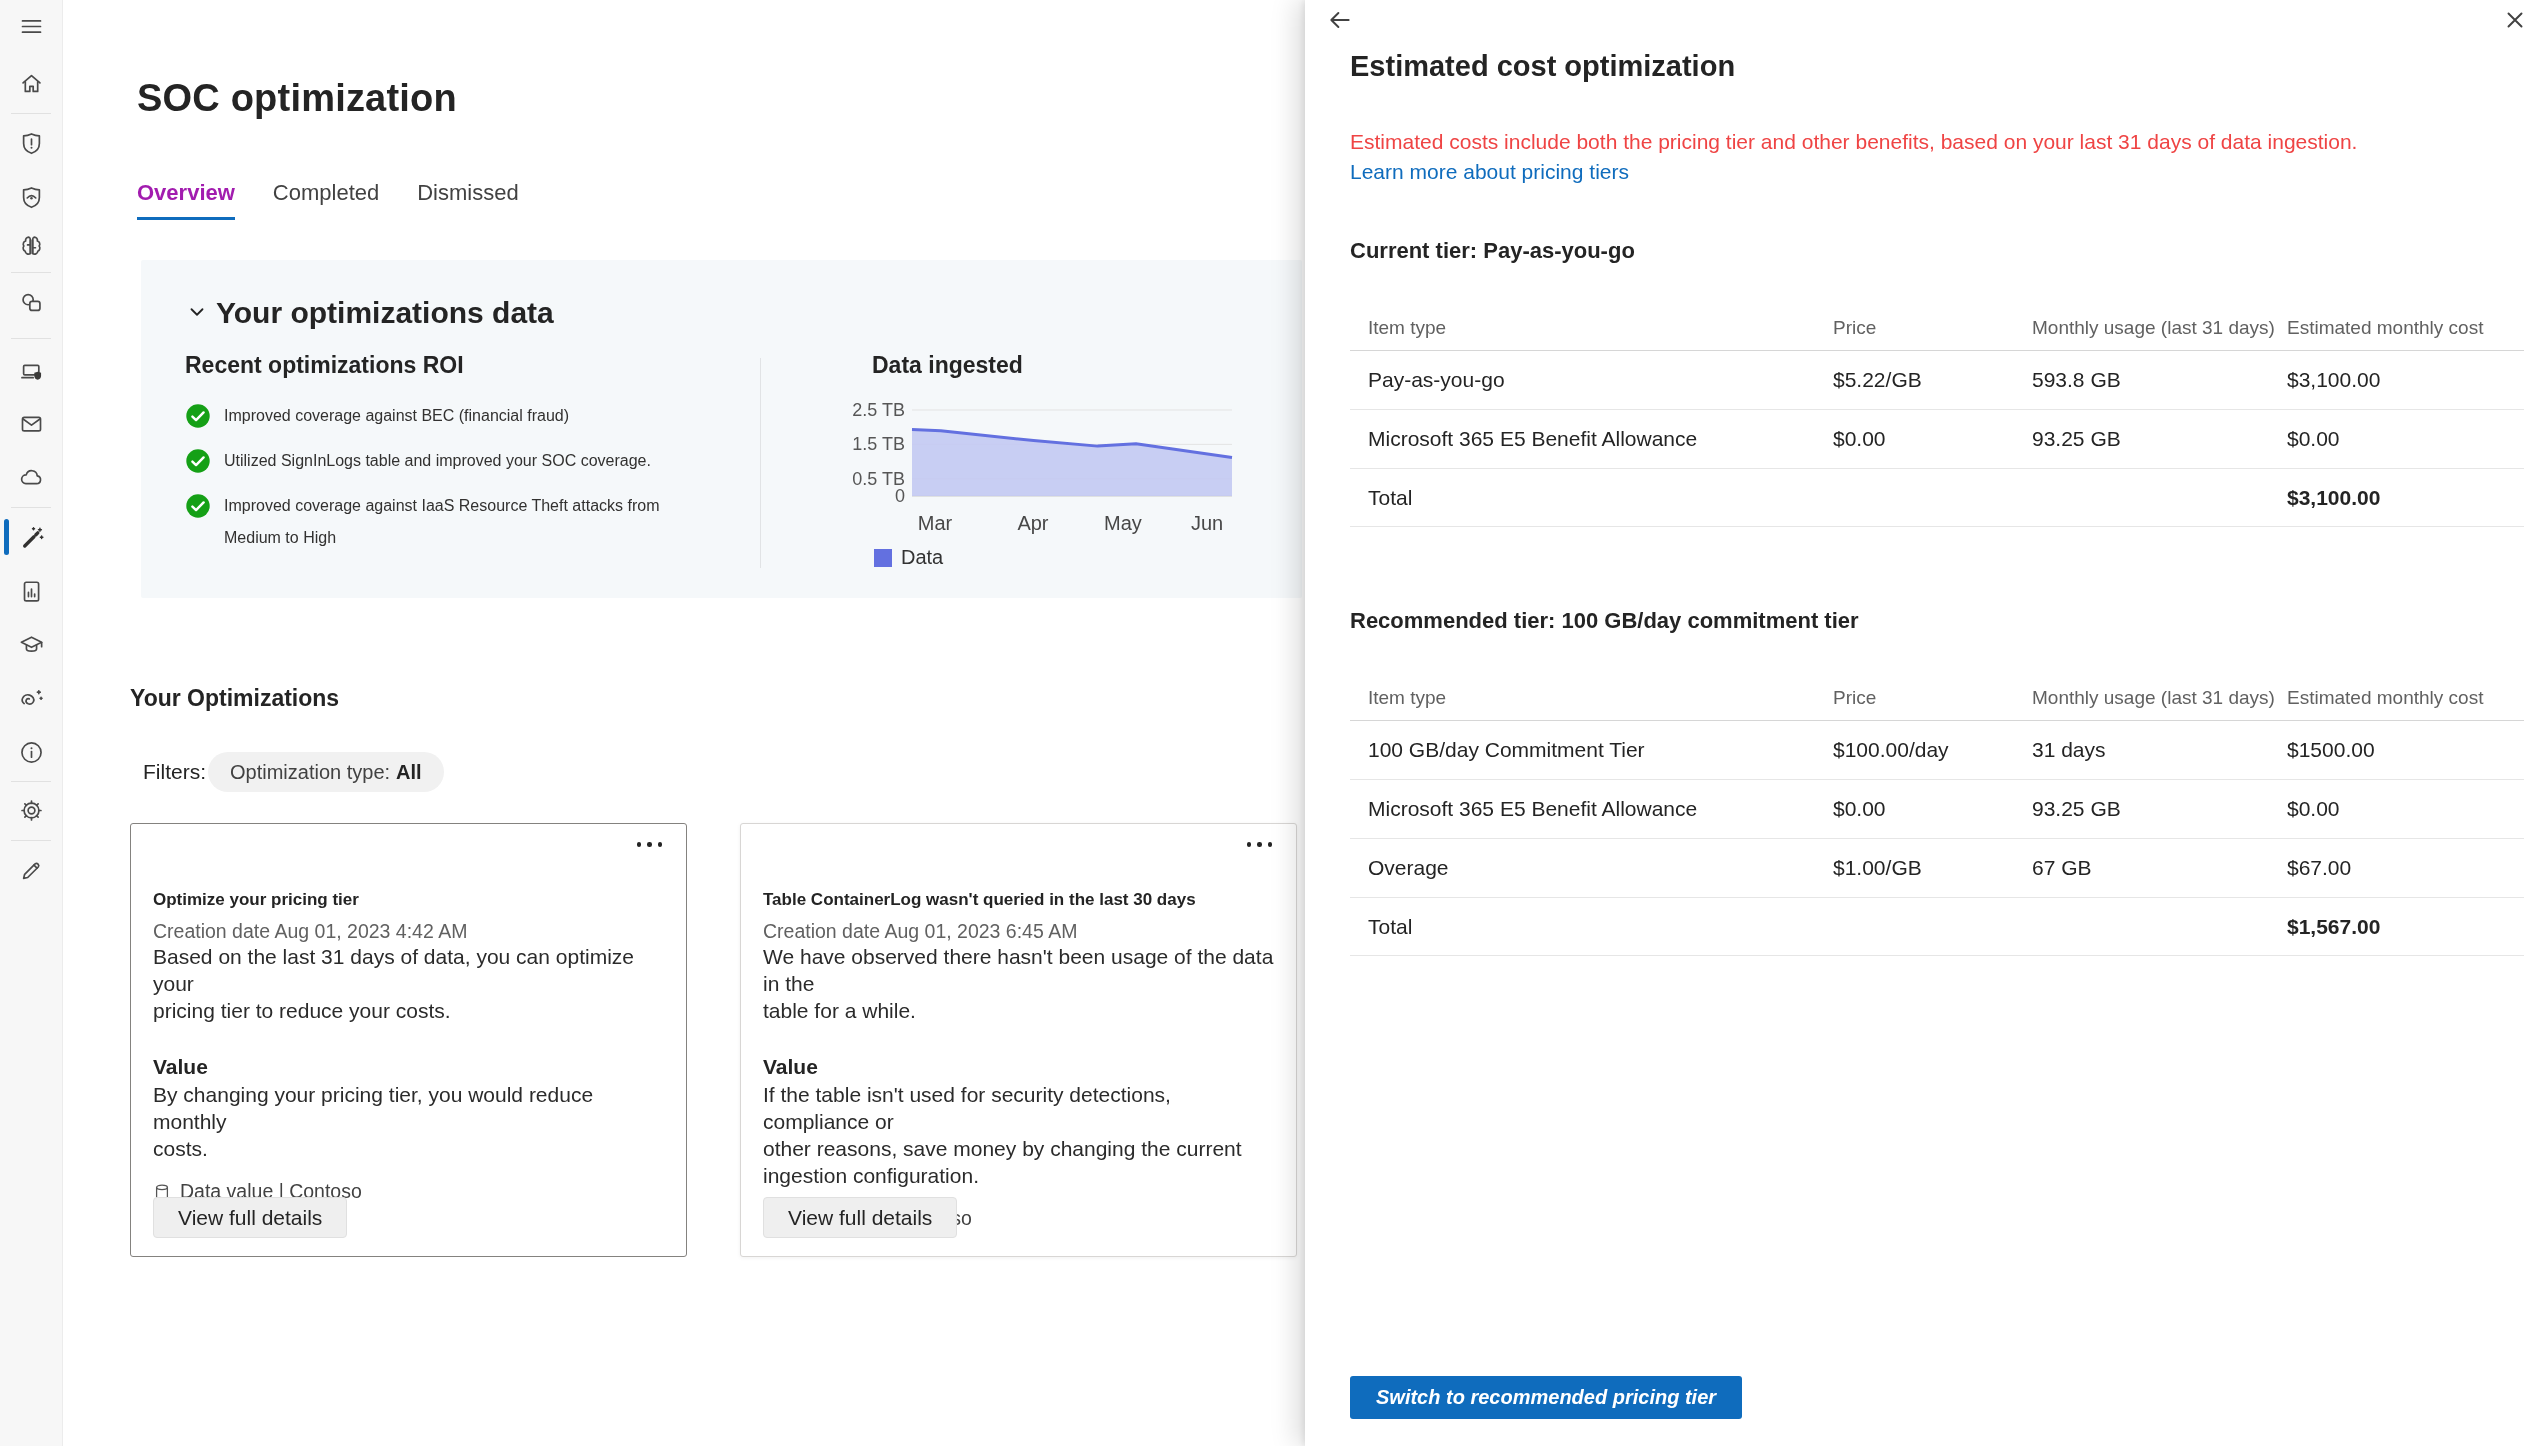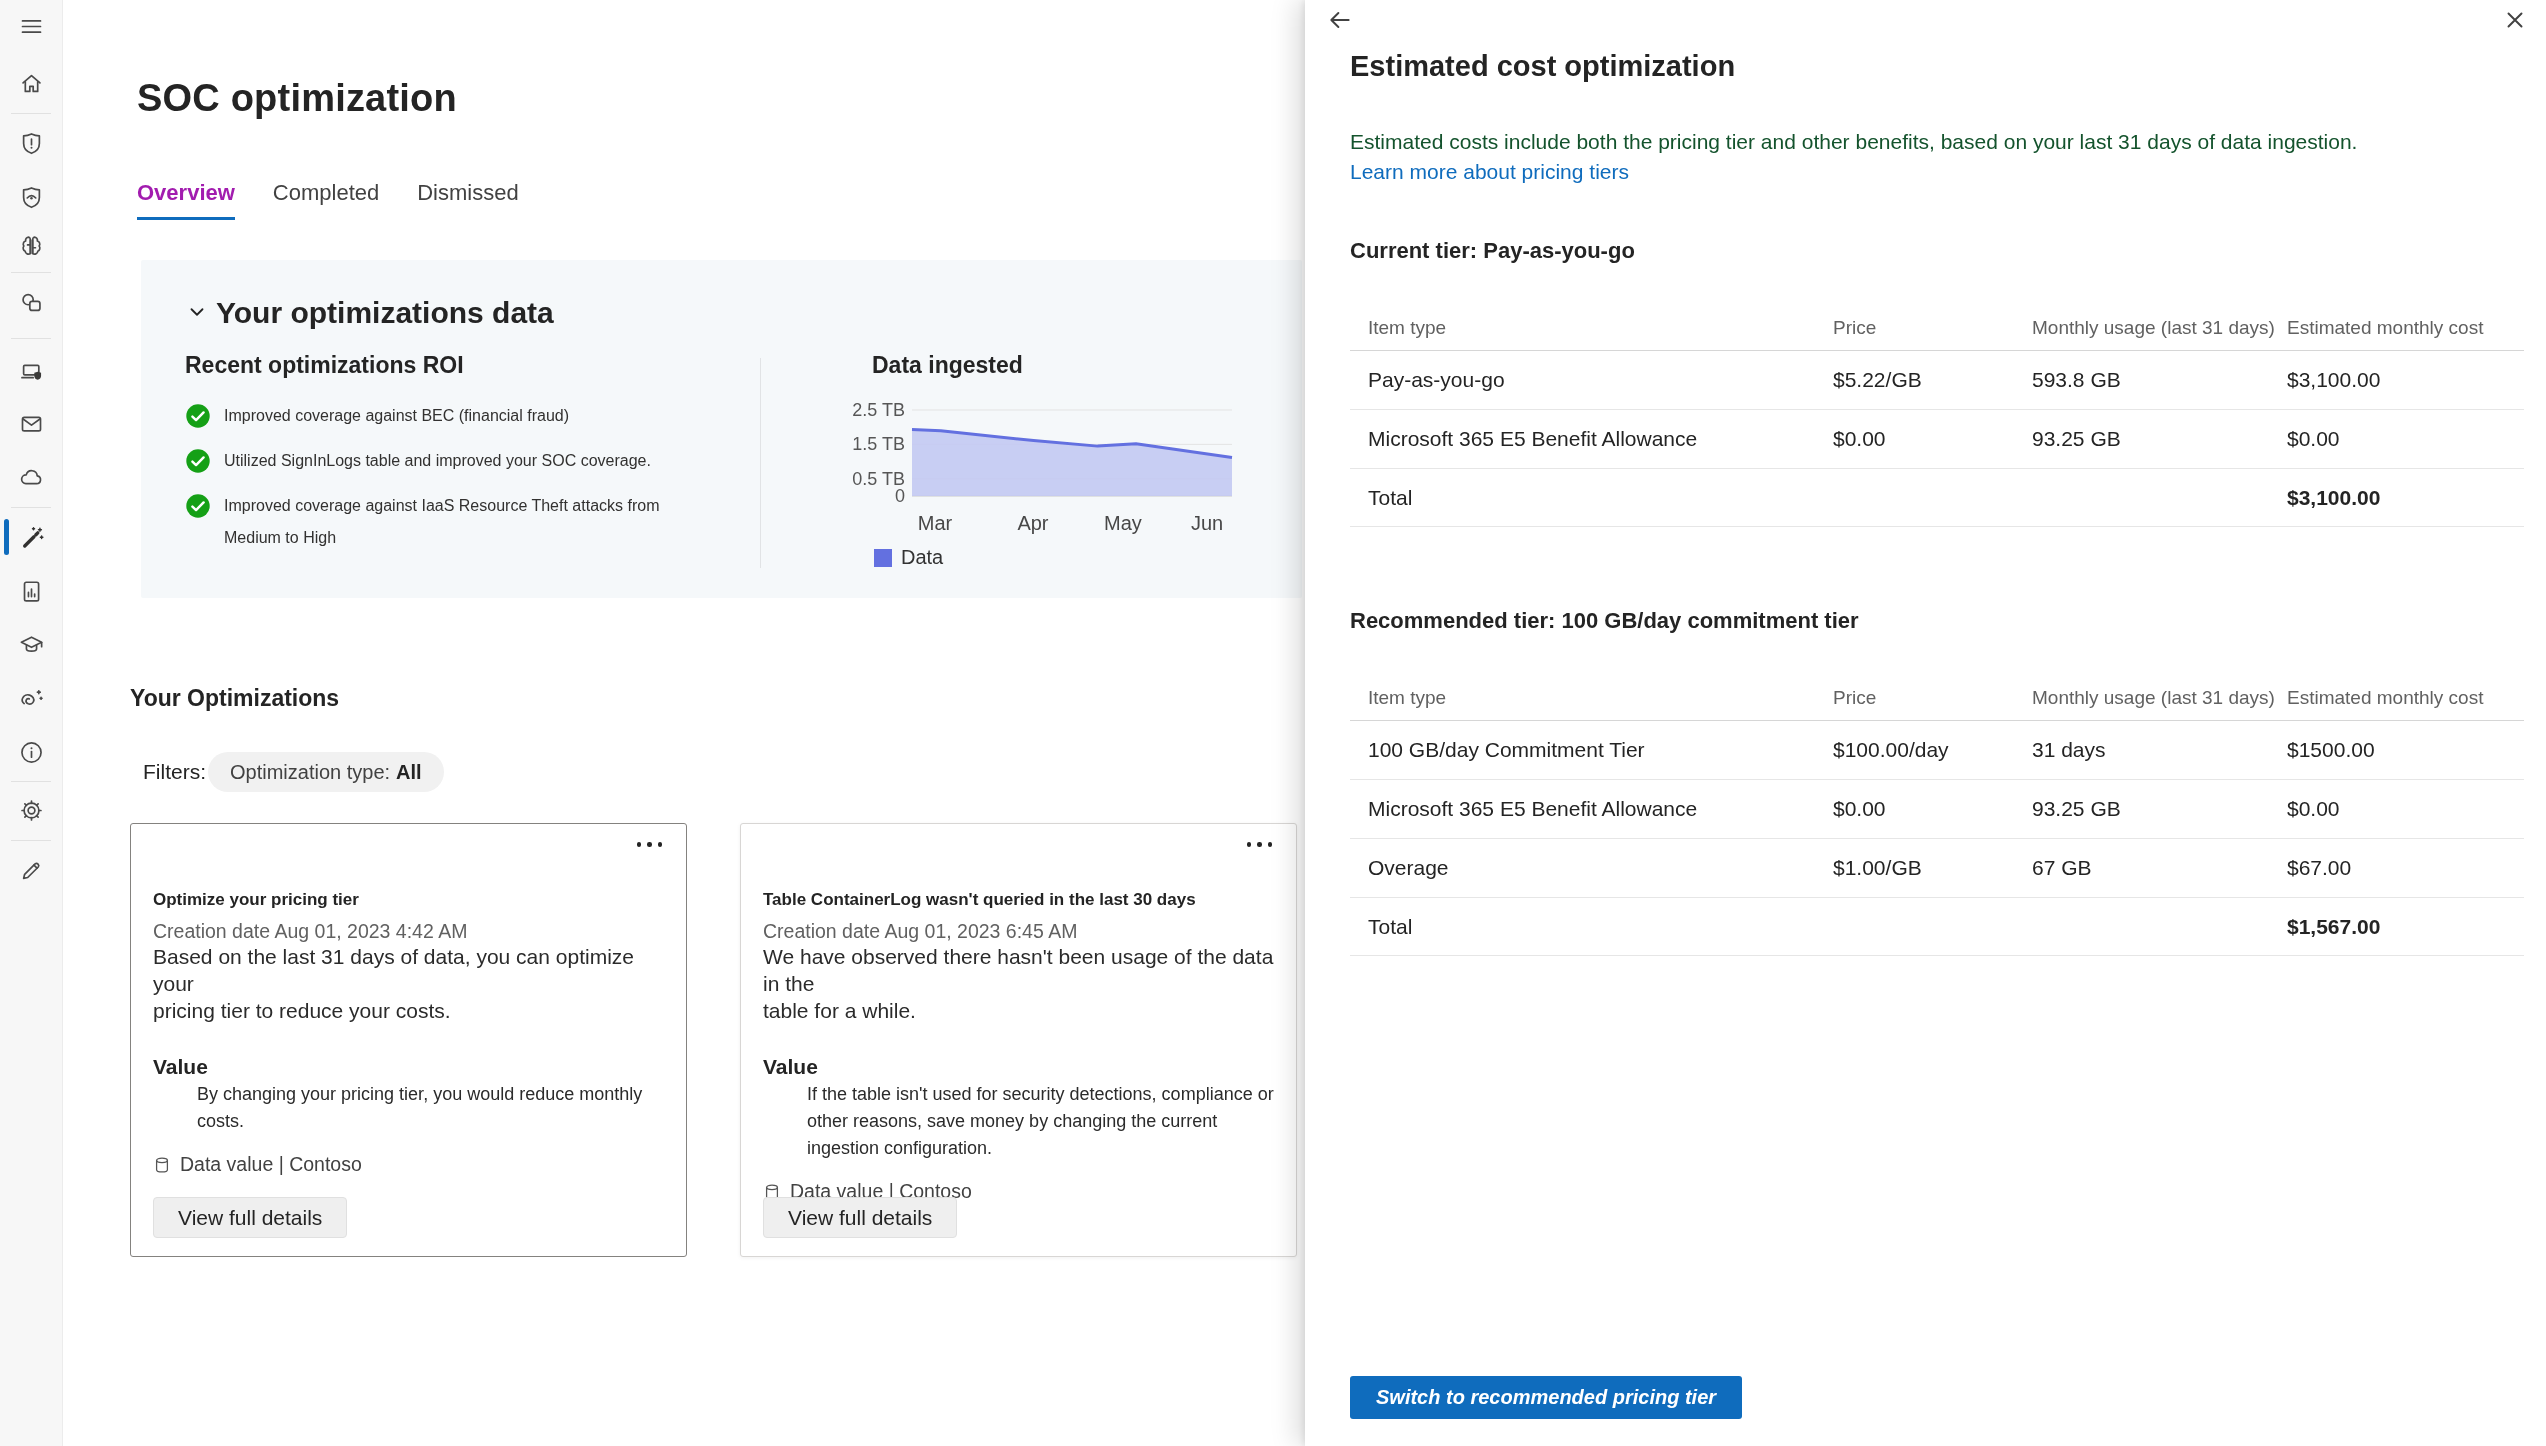--- a/index.html
+++ b/index.html
@@ -39,31 +39,31 @@
   
   .cards{position:absolute;left:130px;top:823px;display:flex;gap:53px;align-items:flex-start;}
   .card{position:relative;width:557px;height:434px;background:#fff;border:1px solid #d8d6d4;border-radius:3px;box-shadow:0 1px 4px rgba(0,0,0,.06);box-sizing:border-box;padding:18px 22px;}
   .card.selected{border:1.5px solid #84827f;box-shadow:none;}
   .card-more{position:absolute;top:12px;right:18px;display:flex;gap:6px;background:none;border:none;cursor:pointer;padding:6px;}
   .card-more i{width:4.5px;height:4.5px;border-radius:50%;background:#242424;display:block;}
   .card-title{font-size:17px;font-weight:bold;margin-top:43px;line-height:29px;}
   .card-date{font-size:19.5px;color:#616161;margin-top:6px;}
   .card-desc{font-size:21px;line-height:27px;white-space:pre-line;color:#2b2b2b;}
   .card-value-label{font-size:21px;font-weight:bold;margin-top:31px;}
-  .card-value{font-size:18px;line-height:27px;margin-top:2px;white-space:pre-line;color:#2b2b2b;margin-left:44px;}
+  .card-value{font-size:21px;line-height:27px;margin-top:2px;white-space:pre-line;color:#2b2b2b;}
   .card-source{display:flex;align-items:center;gap:9px;margin-top:18px;font-size:19.5px;color:#424242;}
   .card-source svg{width:18px;height:18px;stroke:#555;fill:none;stroke-width:1.4;}
   .card-btn{position:absolute;left:22px;bottom:18px;height:41px;padding:0 24px;background:#efefef;border:1px solid #e0e0e0;border-radius:4px;font-size:21px;font-family:inherit;color:#242424;cursor:pointer;}
   
   .panel{position:absolute;left:1305px;top:0;width:1241px;height:1446px;background:#fff;box-shadow:-10px 0 24px rgba(0,0,0,.13),-2px 0 6px rgba(0,0,0,.08);z-index:5;}
   .panel-back{position:absolute;left:16px;top:2px;width:38px;height:38px;background:none;border:none;cursor:pointer;padding:0;}
   .panel-back svg,.panel-close svg{width:26px;height:26px;stroke:#424242;fill:none;stroke-width:1.8;stroke-linecap:round;stroke-linejoin:round;}
   .panel-close{position:absolute;right:12px;top:2px;width:38px;height:38px;background:none;border:none;cursor:pointer;padding:0;}
   .panel-title{position:absolute;left:45px;top:50px;font-size:29px;font-weight:bold;}
-  .panel-desc{position:absolute;left:45px;top:130px;width:1160px;font-size:21px;color:#14532d;}
+  .panel-desc{position:absolute;left:45px;top:130px;width:1160px;font-size:21px;color:#ef4444;}
   .panel-link{position:absolute;left:45px;top:160px;font-size:21px;color:var(--accent,#0f6cbd);text-decoration:none;cursor:pointer;}
   .tier-heading{font-size:22px;font-weight:bold;position:absolute;left:45px;}
   .cost-table{position:absolute;left:45px;width:1174px;}
   .t-row{display:grid;grid-template-columns:483px 199px 255px auto;align-items:center;}
   .t-head{height:44px;border-bottom:1px solid #d6d6d6;}
   .t-head .t-cell{font-size:19px;color:#616161;}
   .t-body{height:58px;border-bottom:1px solid #e6e6e6;}
   .t-cell{font-size:21px;color:#242424;white-space:nowrap;}
   .t-cell:first-child{padding-left:18px;}
   .t-total{height:57px;border-bottom:1px solid #e6e6e6;}

